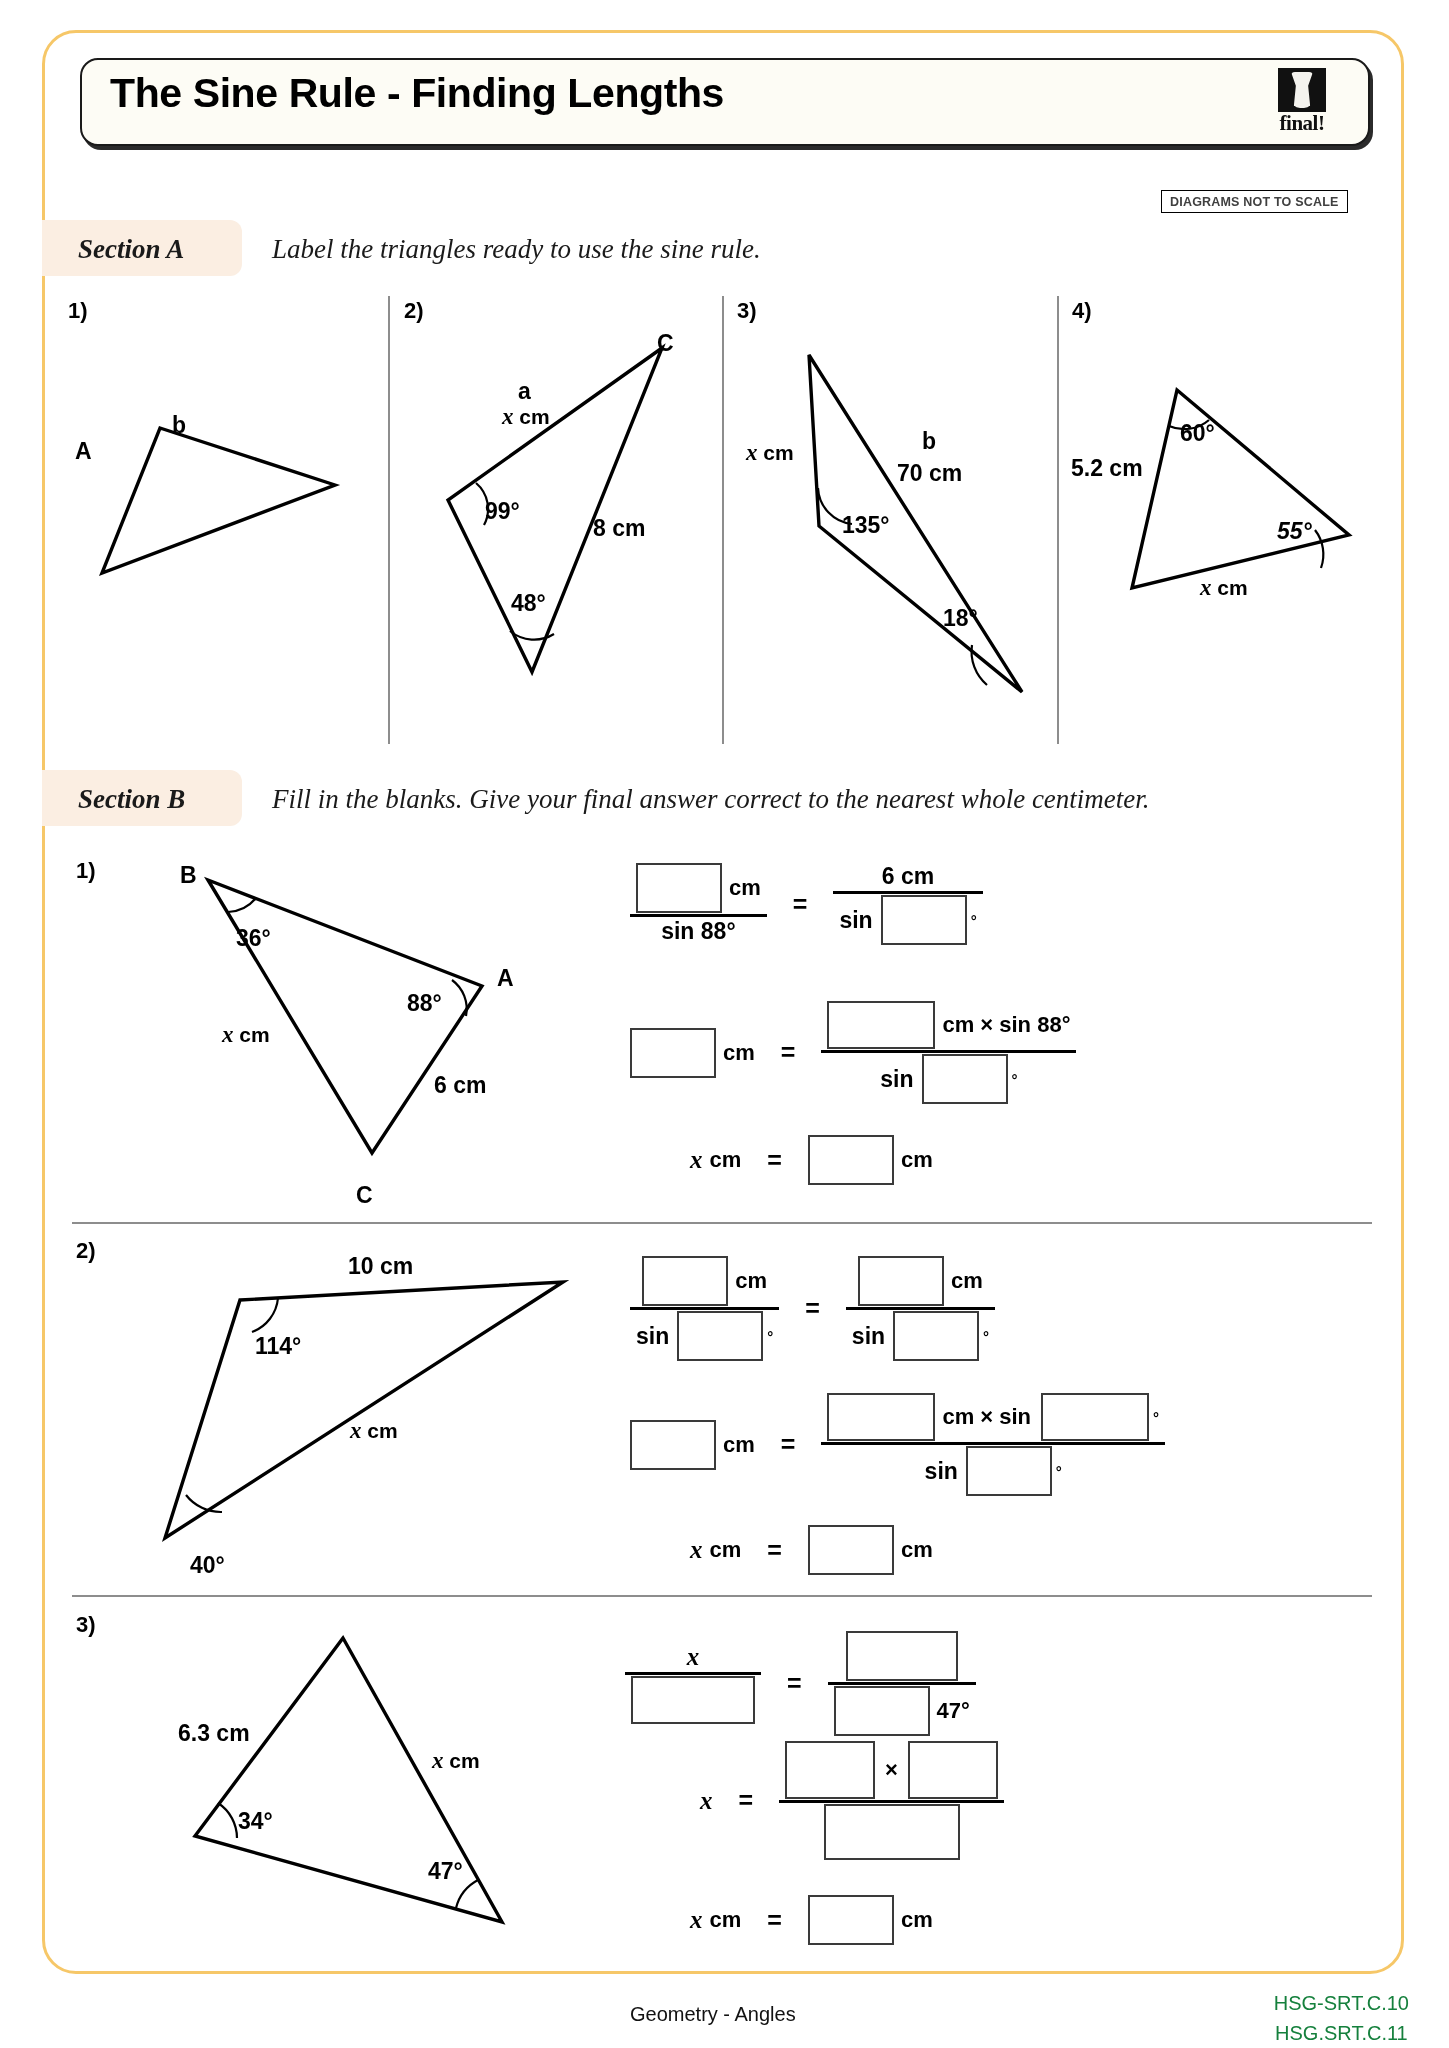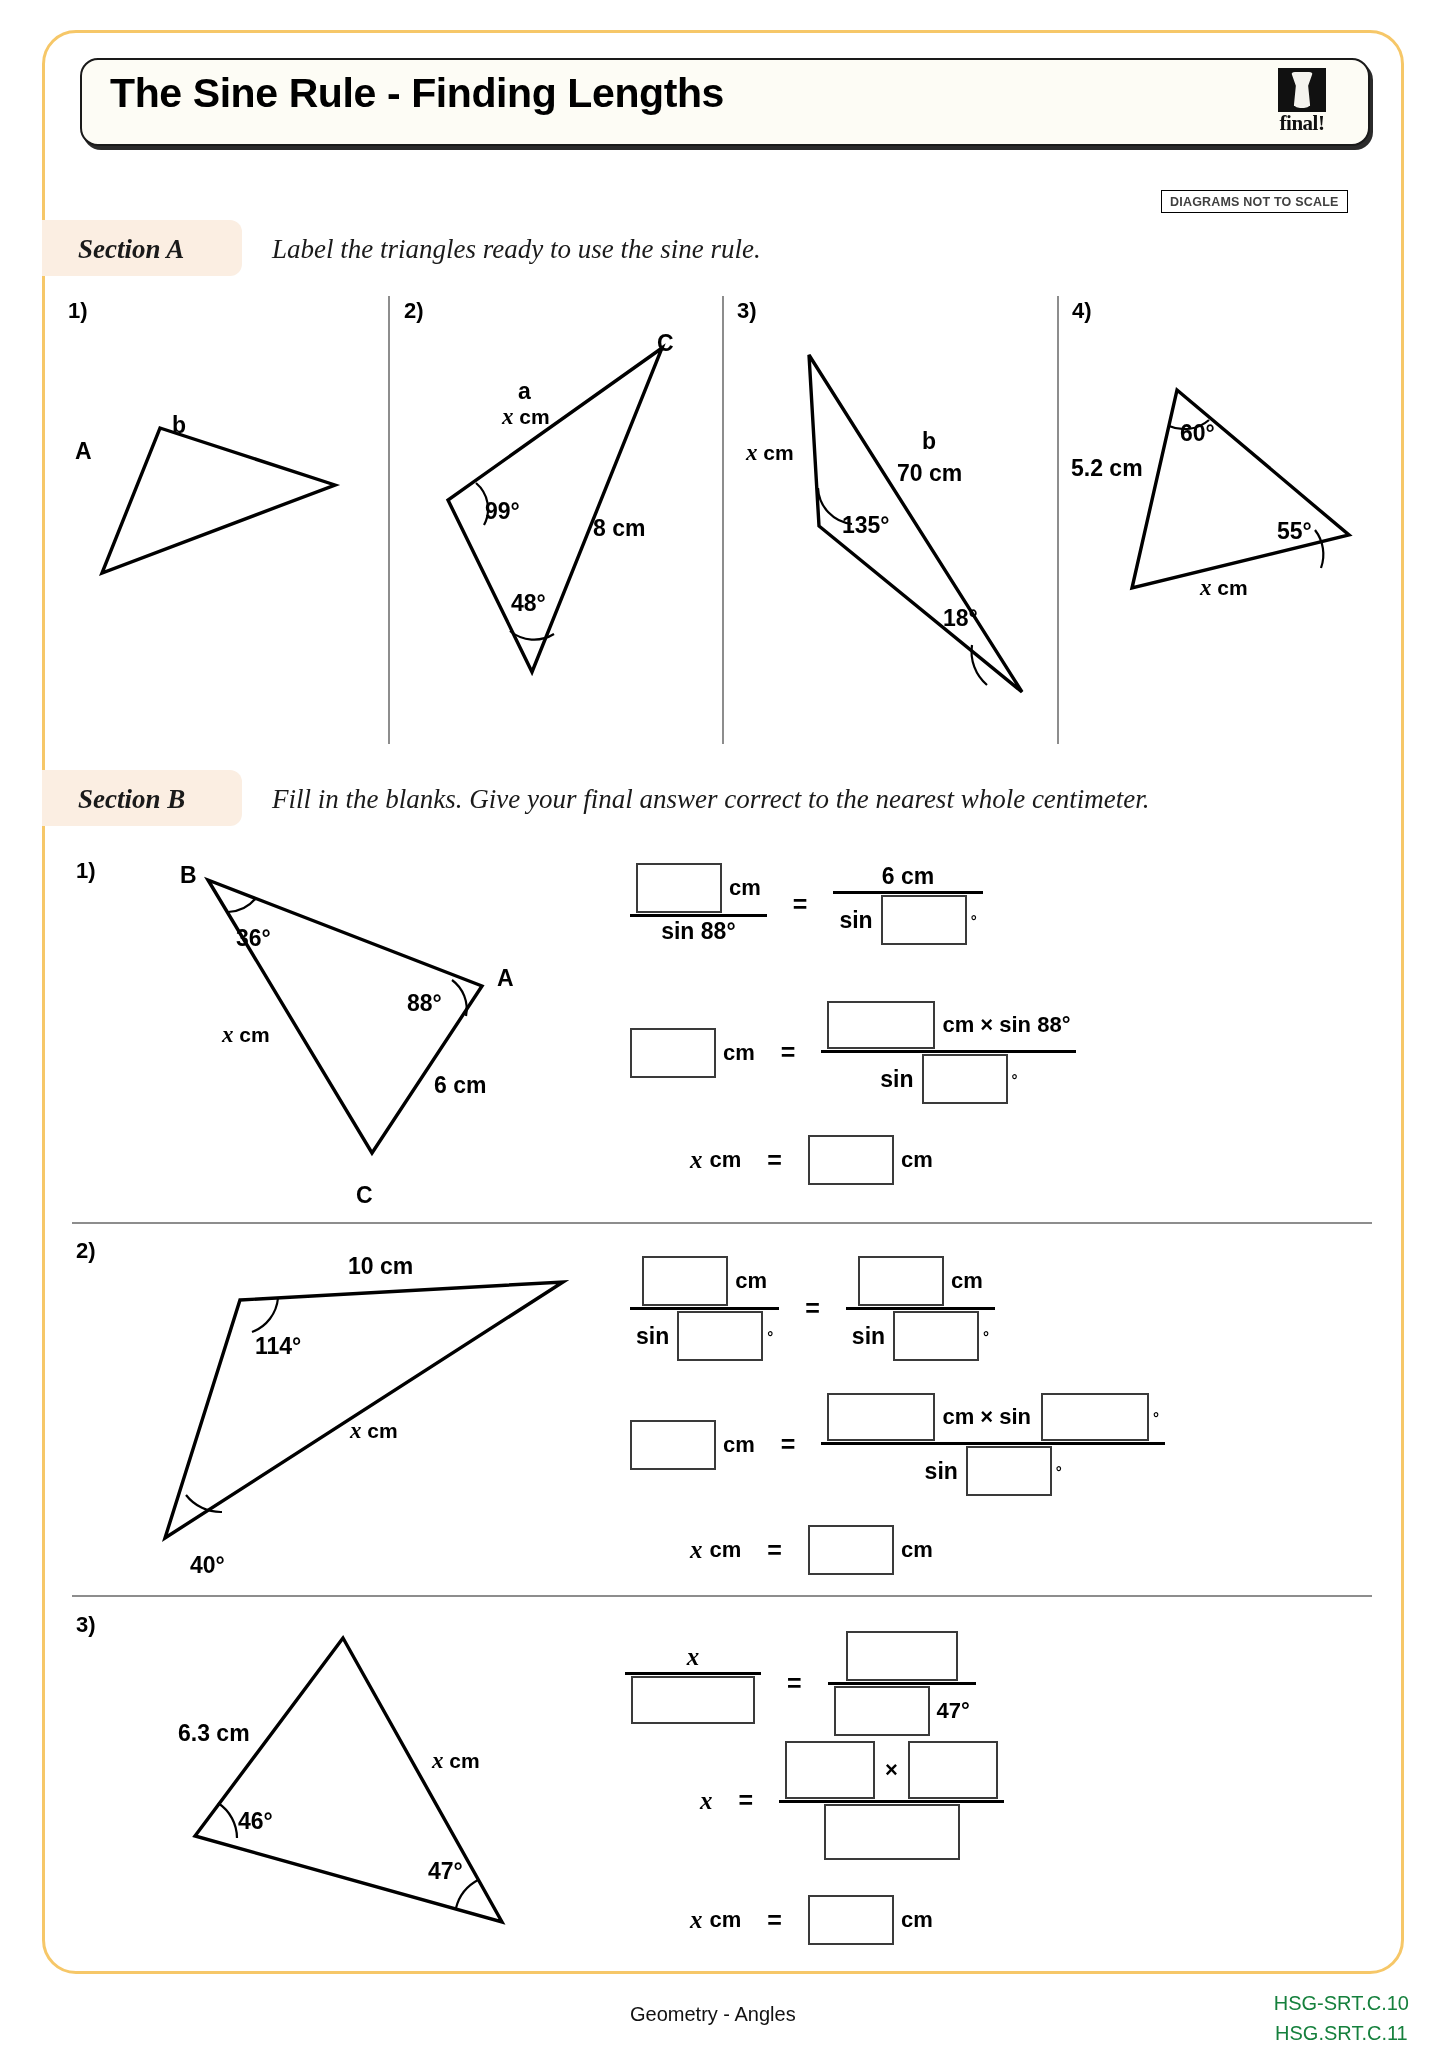--- a/index.html
+++ b/index.html
@@ -322,21 +322,21 @@
   <div class="colnum" style="left:1072px; top:298px;">4)</div>
   <div class="diagram" style="left:1057px; top:300px;">
     <svg width="330" height="340" viewBox="0 0 330 340">
       <polygon class="tri" points="120,90 292,235 75,288"></polygon>
       <path class="arc" d="M 112 126 A 38 38 0 0 0 152 120"></path>
       <path class="arc" d="M 258 230 A 40 40 0 0 1 264 268"></path>
     </svg>
   </div>
   <div class="mlabel big" style="left:1180px; top:420px;">60°</div>
   <div class="mlabel big" style="left:1071px; top:455px;">5.2 cm</div>
-  <div class="mlabel big" style="left:1277px; top:518px;">55°</div>
+  <div class="mlabel big" style="left:1277px; top:518px;font-style:italic;">55°</div>
   <div class="mlabel" style="left:1200px; top:575px;"><span class="ital">x</span> cm</div>
 
   <div class="section-pill" style="top:770px;"></div>
   <div class="section-label" style="top:784px;">Section B</div>
   <div class="section-instr" style="top:784px;">Fill in the blanks. Give your final answer correct to the nearest whole centimeter.</div>
 
   <div class="colnum" style="left:76px; top:858px;">1)</div>
   <div class="diagram" style="left:80px; top:850px;">
     <svg width="520" height="340" viewBox="0 0 520 340">
       <polygon class="tri" points="128,30 402,136 292,303"></polygon>
@@ -476,21 +476,21 @@
   <div class="colnum" style="left:76px; top:1612px;">3)</div>
   <div class="diagram" style="left:80px; top:1590px;">
     <svg width="520" height="350" viewBox="0 0 520 350">
       <polygon class="tri" points="263,48 115,246 422,332"></polygon>
       <path class="arc" d="M 138 213 A 42 42 0 0 1 157 248"></path>
       <path class="arc" d="M 376 318 A 44 44 0 0 1 398 290"></path>
     </svg>
   </div>
   <div class="mlabel big" style="left:178px; top:1720px;text-align:right;">6.3 cm</div>
   <div class="mlabel" style="left:432px; top:1748px;"><span class="ital">x</span> cm</div>
-  <div class="mlabel big" style="left:238px; top:1808px;">46°</div>
+  <div class="mlabel big" style="left:238px; top:1808px;">34°</div>
   <div class="mlabel big" style="left:428px; top:1858px;">47°</div>
 
   <div class="eq-row" style="left:625px; top:1630px;">
     <div class="frac">
       <div class="num">
         <span class="xvar">x</span>
       </div>
       <div class="bar"></div>
       <div class="den">
         <span class="blank w-xl" style="width:124px;height:48px;"></span>

